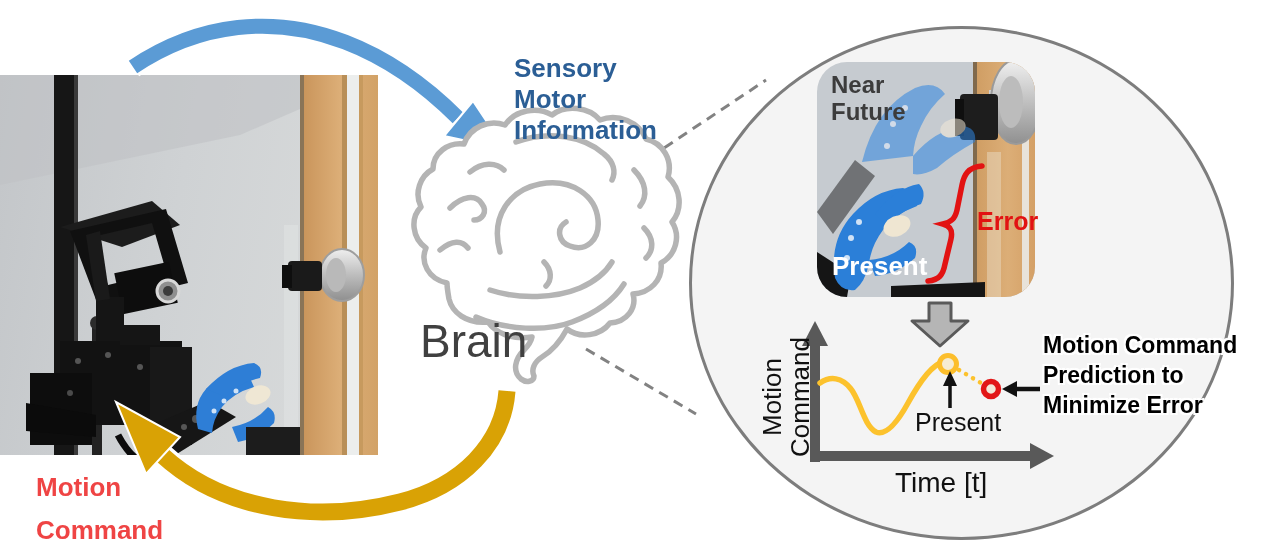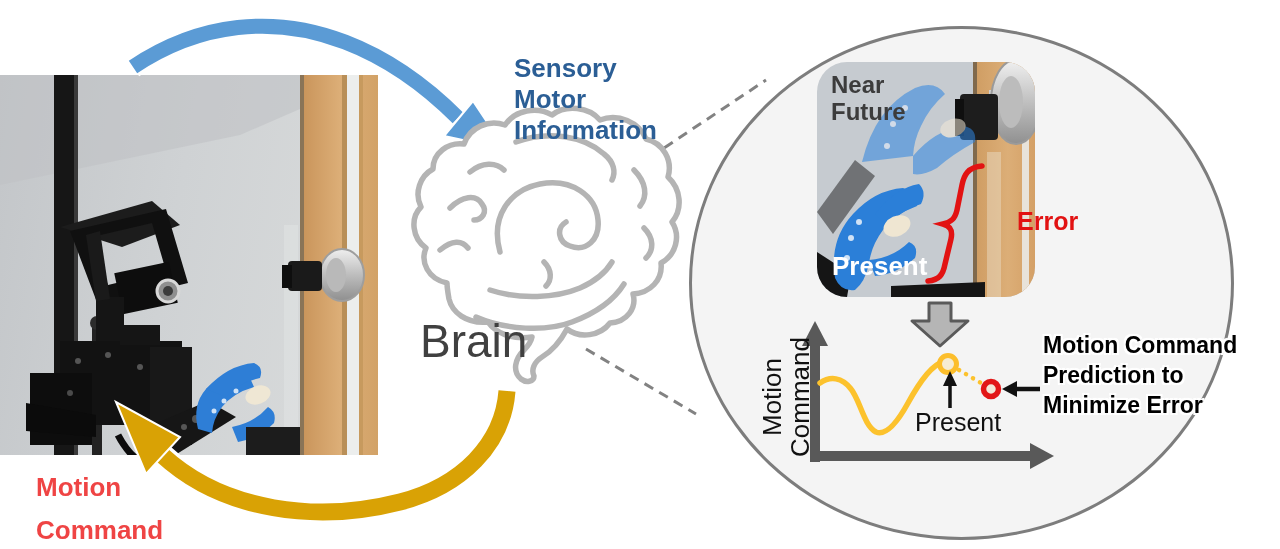--- a/index.html
+++ b/index.html
@@ -17,21 +17,21 @@
   #photo-inset{left:817px;top:62px;width:218px;height:235px;background:#c6cbd0;overflow:hidden;z-index:2;border-radius:30px;}
   
   #overlay{left:0;top:0;width:1280px;height:549px;z-index:3;pointer-events:none;}
   
   .txt{z-index:4;}
   #sensory-label{left:514px;top:53px;font-size:26px;font-weight:bold;color:#2b5e95;line-height:31px;}
   #brain-label{left:420px;top:314px;font-size:46px;color:#404040;}
   #motion-label{left:36px;top:466px;font-size:26px;font-weight:bold;color:#ef4444;line-height:43px;}
   #near-future-label{left:14px;top:9px;font-size:24px;font-weight:bold;color:#3c3c3c;line-height:27px;z-index:5;}
   #present-inset-label{left:15px;top:189px;font-size:26px;font-weight:bold;color:#ffffff;z-index:5;}
-  #error-label{left:977px;top:207px;font-size:25px;font-weight:bold;color:#e21212;padding-left:40px;}
+  #error-label{left:977px;top:207px;font-size:25px;font-weight:bold;color:#e21212;}
   #chart-ylabel{left:712px;top:368px;width:150px;height:58px;transform:rotate(-90deg);
     text-align:center;font-size:26px;color:#111;line-height:28px;}
   #present-axis-label{left:915px;top:408px;font-size:25px;color:#111;}
   #time-label{left:895px;top:467px;font-size:28px;color:#111;}
   #annotation{left:1043px;top:330px;font-size:23px;font-weight:bold;color:#000;line-height:30px;
     text-shadow:-2px -2px 0 #fff,2px -2px 0 #fff,-2px 2px 0 #fff,2px 2px 0 #fff,0 0 5px #fff;}
 </style>
 </head>
 <body>
 
@@ -255,18 +255,19 @@
   <div id="motion-label" class="abs txt preline">Motion
 Command</div>
 
   <div id="error-label" class="abs txt">Error</div>
 
   <div id="chart-ylabel" class="abs txt preline">Motion
 Command</div>
 
   <div id="present-axis-label" class="abs txt">Present</div>
 
+  <div id="time-label" class="abs txt">Time [t]</div>
 
   <div id="annotation" class="abs txt preline">Motion Command
 Prediction to
 Minimize Error</div>
 
 </div>
 
 </body></html>

